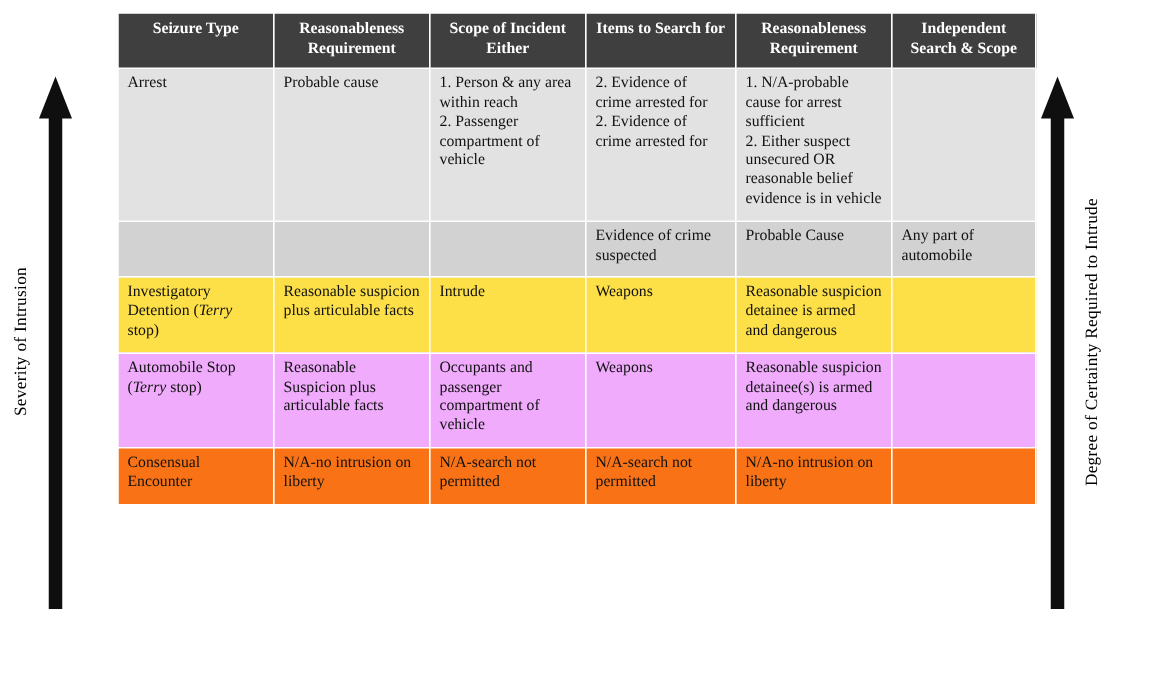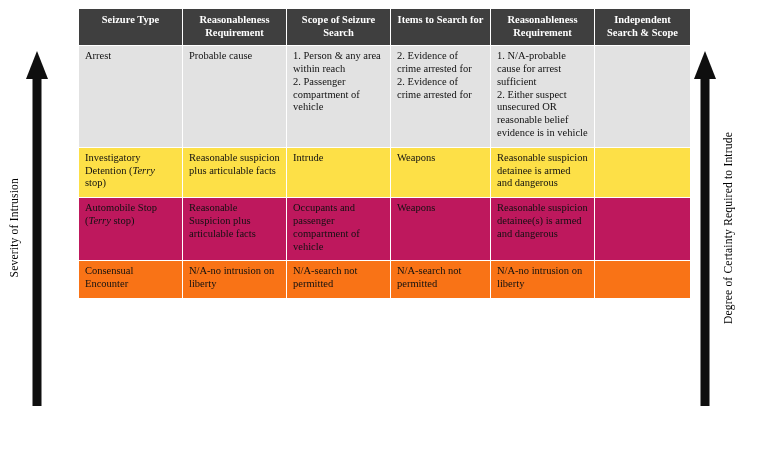--- a/index.html
+++ b/index.html
@@ -113,21 +113,21 @@
     text-align: center;
     font-weight: bold;
     font-size: 10.5px;
     padding: 5px 4px 6px 4px;
     line-height: 1.2;
     border: 1px solid #ffffff;
   }
   tbody tr.shade-a td { background: #e2e2e2; }
   tbody tr.shade-b td { background: #d2d2d2; }
   tbody tr.shade-c td { background: #fde047; }
-  tbody tr.shade-d td { background: #be185d; }
+  tbody tr.shade-d td { background: #f0abfc; }
   tbody tr.shade-e td { background: #f97316; }
 
   .cell-lines > span { display: block; }
 
   em { font-style: italic; }
 
   
   table.matrix {
     border: 1px solid #ffffff;
   }
@@ -160,21 +160,21 @@
         <col style="width:104px">
         <col style="width:104px">
         <col style="width:100px">
         <col style="width:104px">
         <col style="width:96px">
       </colgroup>
       <thead>
         <tr>
             <th>Seizure Type</th>
             <th>Reasonableness Requirement</th>
-            <th>Scope of Seizure Search</th>
+            <th>Scope of Incident Either</th>
             <th>Items to Search for</th>
             <th>Reasonableness Requirement</th>
             <th>Independent Search &amp; Scope</th>
           </tr>
       </thead>
       <tbody>
           <tr class="shade-a">
             <td>
               <div class="cell-lines">
                 <span>Arrest</span>
@@ -200,20 +200,46 @@
             <td>
               <div class="cell-lines">
                 <span>1. N/A-probable cause for arrest sufficient</span>
                 <span>2. Either suspect unsecured OR reasonable belief evidence is in vehicle</span>
               </div>
             </td>
             <td>
               <div class="cell-lines"></div>
             </td>
           </tr>
+          <tr class="shade-b">
+            <td>
+              <div class="cell-lines"></div>
+            </td>
+            <td>
+              <div class="cell-lines"></div>
+            </td>
+            <td>
+              <div class="cell-lines"></div>
+            </td>
+            <td>
+              <div class="cell-lines">
+                <span>Evidence of crime suspected</span>
+              </div>
+            </td>
+            <td>
+              <div class="cell-lines">
+                <span>Probable Cause</span>
+              </div>
+            </td>
+            <td>
+              <div class="cell-lines">
+                <span>Any part of automobile</span>
+              </div>
+            </td>
+          </tr>
           <tr class="shade-c">
             <td>
               <div class="cell-lines">
                 <span>Investigatory Detention (<em>Terry</em> stop)</span>
               </div>
             </td>
             <td>
               <div class="cell-lines">
                 <span>Reasonable suspicion plus articulable facts</span>
               </div>

